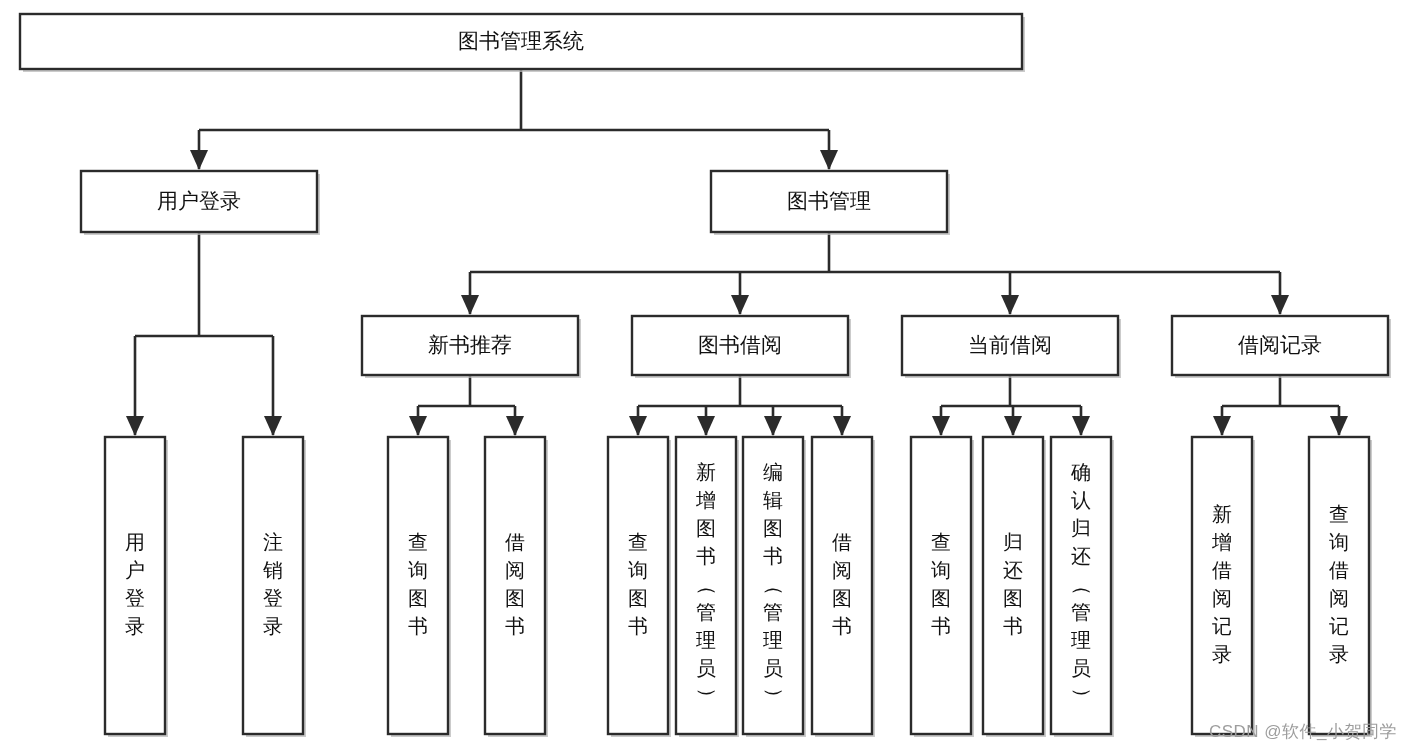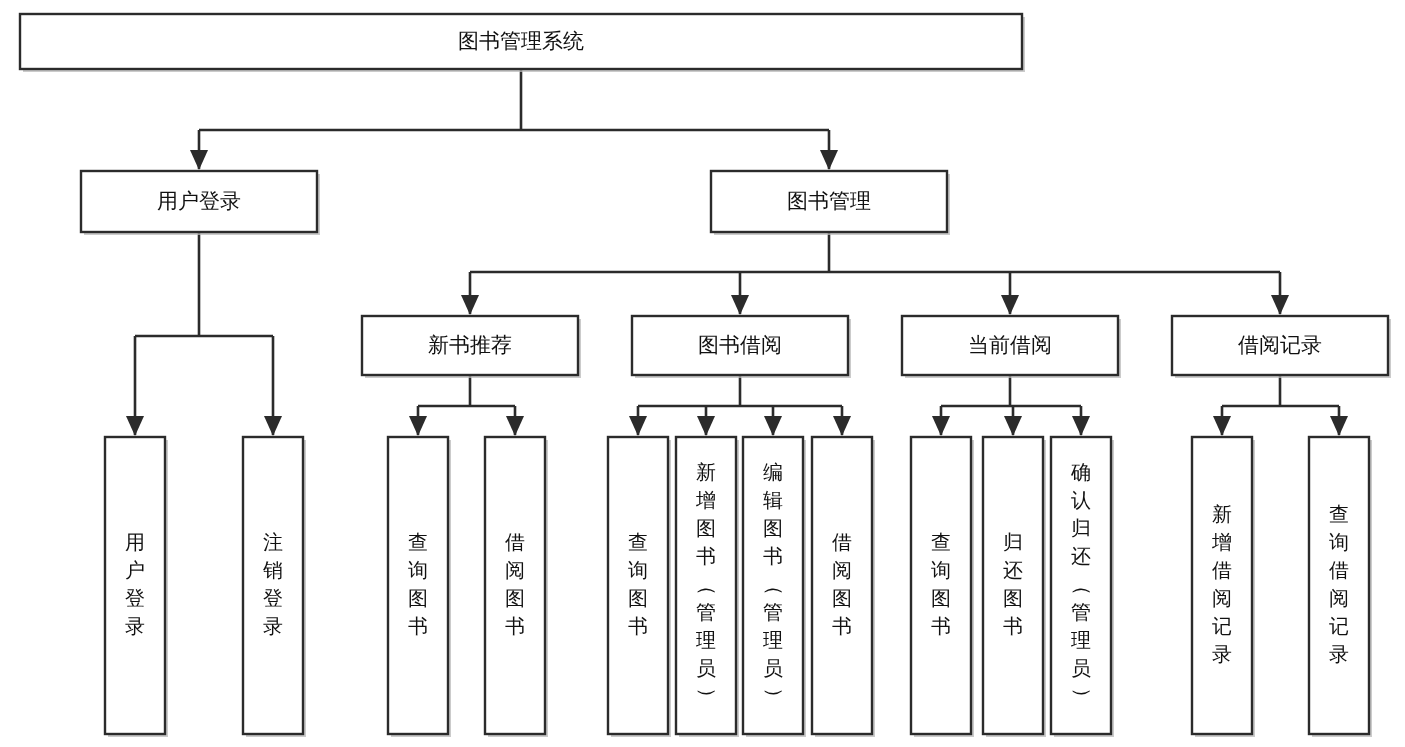--- a/index.html
+++ b/index.html
@@ -316,13 +316,14 @@
             <text x="1339" y="515.5" class="node-label-v">查</text>
             <text x="1339" y="543.5" class="node-label-v">询</text>
             <text x="1339" y="571.5" class="node-label-v">借</text>
             <text x="1339" y="599.5" class="node-label-v">阅</text>
             <text x="1339" y="627.5" class="node-label-v">记</text>
             <text x="1339" y="655.5" class="node-label-v">录</text>
           </g>
         </g>
       </g>
   </svg>
+  <div class="watermark">CSDN @软件_小贺同学</div>
 </div>
 
 </body></html>

